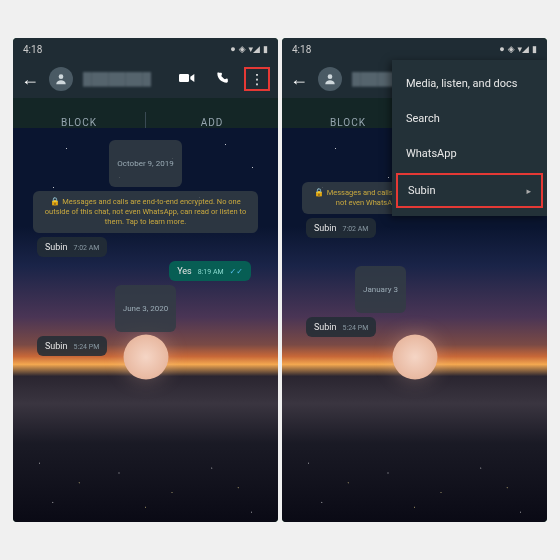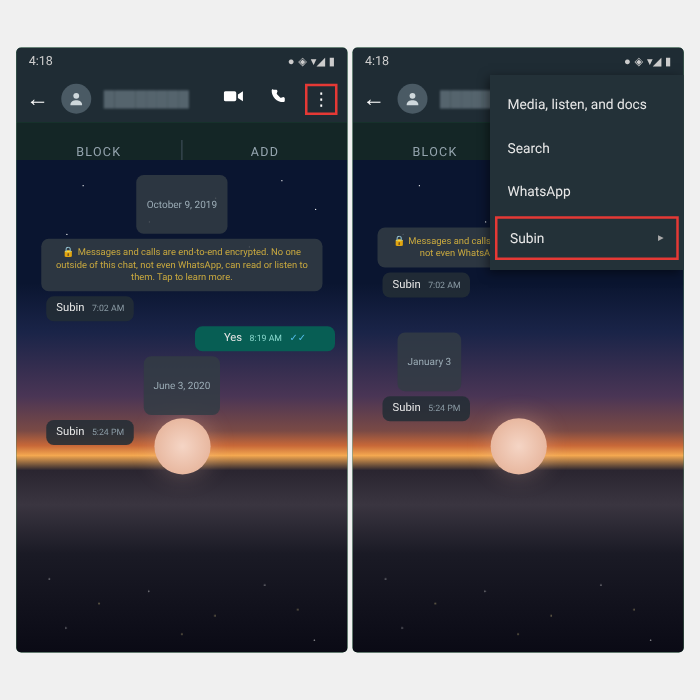--- a/index.html
+++ b/index.html
@@ -21,21 +21,21 @@
 .chat-bg{position:absolute;top:90px;left:0;right:0;bottom:0;background:linear-gradient(to bottom,#0a1530 0%,#0a1530 25%,#1a2448 35%,#4a3555 48%,#7a4a45 55%,#c86838 58%,#f4a850 60%,#2a2530 63%,#3a3540 70%,#1a1a25 80%,#0a0a15 100%)}
 .moon{position:absolute;top:58%;left:50%;transform:translate(-50%,-50%);width:45px;height:45px;border-radius:50%;background:radial-gradient(circle,#f5d5c5 0%,#e8b8a0 70%,#d89878 100%);box-shadow:0 0 20px rgba(245,200,180,0.3)}
 .stars{position:absolute;top:0;left:0;right:0;height:50%}
 .star{position:absolute;width:1px;height:1px;background:#fff;border-radius:50%}
 .chat-content{position:absolute;top:90px;left:0;right:0;bottom:0;padding:8px 10px;z-index:3}
 .date-chip{background:rgba(50,60,68,0.85);color:#9aabb5;font-size:8px;padding:19px 8px;border-radius:6px;margin:4px auto;width:fit-content;text-align:center}
 .encrypt{background:rgba(50,60,68,0.85);color:#c9a93f;font-size:7.5px;padding:6px 8px;border-radius:6px;margin:4px 10px;text-align:center;line-height:1.3}
 .lock{font-size:8px;margin-right:2px}
 .msg-in{background:rgba(35,45,53,0.88);color:#e5e5e5;padding:5px 8px;border-radius:6px;margin:4px 14px;width:fit-content;font-size:9px;display:flex;gap:6px;align-items:baseline}
 .msg-in .time{font-size:7px;color:#8a9aa4}
-.msg-out{background:#075e54;color:#e5e5e5;padding:5px 23px;border-radius:6px;margin:4px 0 4px auto;width:fit-content;font-size:9px;display:flex;gap:6px;align-items:baseline}
+.msg-out{background:#075e54;color:#e5e5e5;padding:5px 8px;border-radius:6px;margin:4px 17px 4px auto;width:fit-content;font-size:9px;display:flex;gap:6px;align-items:baseline}
 .msg-out .time{font-size:7px;color:#8adacf}
 .ticks{color:#53bdeb;font-size:8px}
 .menu-overlay{position:absolute;top:22px;right:0;width:155px;background:#233138;z-index:10;padding:6px 0;box-shadow:-2px 2px 8px rgba(0,0,0,0.5)}
 .menu-item{color:#e8e8e8;font-size:11px;padding:11px 14px}
 .menu-more{display:flex;justify-content:space-between;align-items:center;border:2px solid #e53935;margin:2px 4px;padding:9px 10px}
 .arrow{font-size:9px;color:#aaa}
 .city-lights{position:absolute;bottom:0;left:0;right:0;height:25%;background-image:radial-gradient(1px 1px at 10% 40%,#fff,transparent),radial-gradient(1px 1px at 25% 60%,#ffeb9c,transparent),radial-gradient(1px 1px at 40% 50%,#fff,transparent),radial-gradient(1px 1px at 60% 70%,#ffeb9c,transparent),radial-gradient(1px 1px at 75% 45%,#fff,transparent),radial-gradient(1px 1px at 85% 65%,#ffeb9c,transparent),radial-gradient(1px 1px at 15% 80%,#fff,transparent),radial-gradient(1px 1px at 50% 85%,#ffeb9c,transparent),radial-gradient(1px 1px at 90% 90%,#fff,transparent);opacity:0.6}
 </style>
 </head>
 <body>
@@ -147,21 +147,21 @@
     <div class="city-lights"></div>
   </div>
   <div class="chat-content">
     <div class="date-chip" style="opacity:0"></div>
     <div class="encrypt" style="margin-right:50px"><span class="lock">🔒</span><span>Messages and calls are end-to-end enc chat, not even WhatsApp, can read or list</span></div>
     <div class="msg-in">
           <span>Subin</span>
           <span class="time">7:02 AM</span>
         </div>
     <div style="height:20px"></div>
-    <div class="date-chip" style="margin-left:26px">January 3</div>
+    <div class="date-chip" style="margin-left:63px">January 3</div>
     <div class="msg-in">
           <span>Subin</span>
           <span class="time">5:24 PM</span>
         </div>
   </div>
   <div class="menu-overlay">
     <div class="menu-item">Media, listen, and docs</div>
     <div class="menu-item">Search</div>
     <div class="menu-item">WhatsApp</div>
     <div class="menu-item menu-more">

